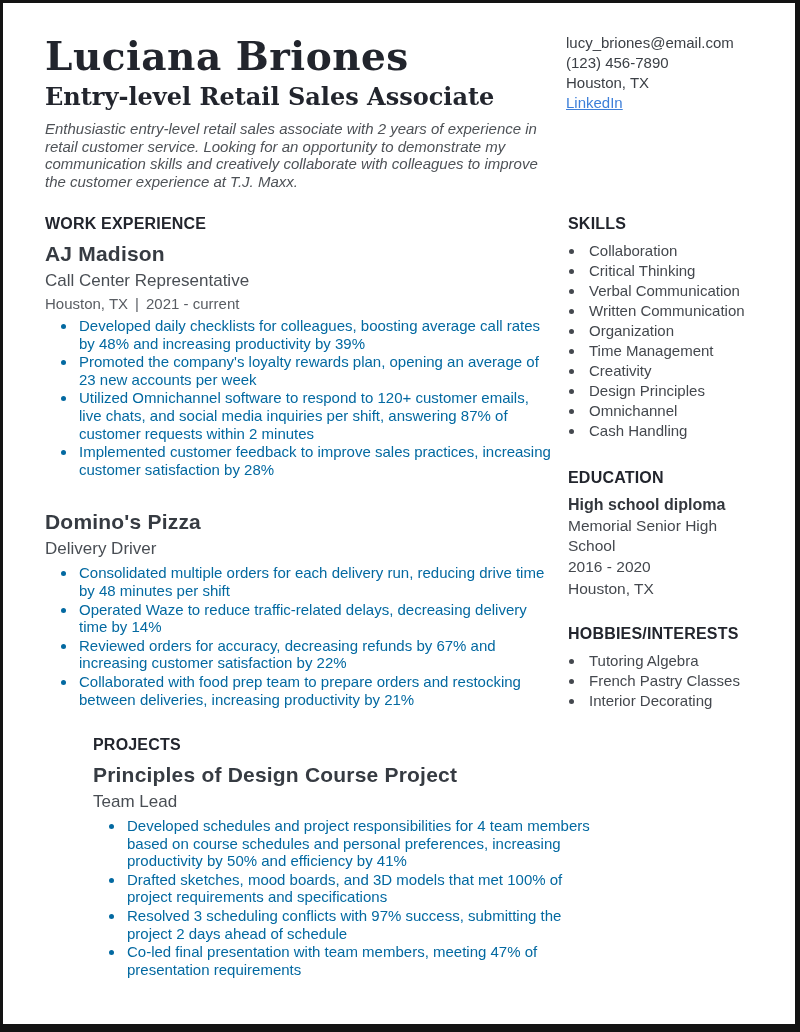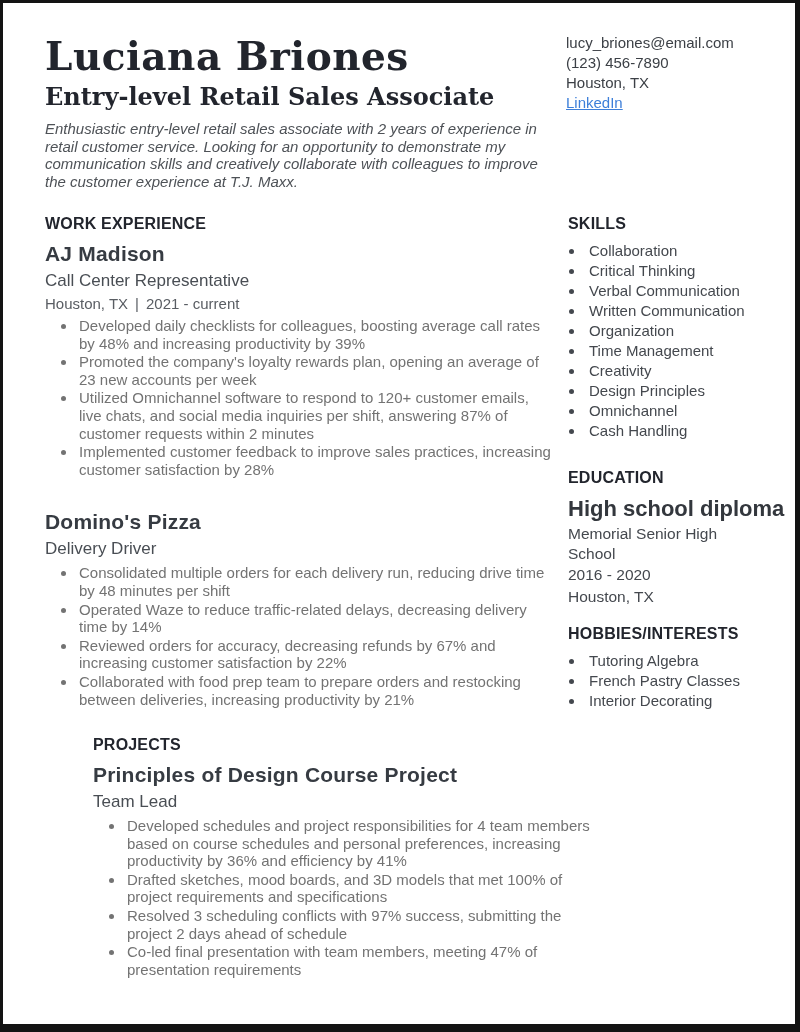--- a/index.html
+++ b/index.html
@@ -68,39 +68,39 @@
     margin-top: 9px;
     letter-spacing: 0.2px;
   }
   .role { font-size: 17px; color: #494e54; margin-top: 5px; }
   .meta { font-size: 15px; color: #595d63; margin-top: 4px; }
   .meta .sep { margin: 0 7px; }
   ul.bullets { list-style: disc; padding-left: 32px; margin-top: 5px; }
   ul.bullets li {
     font-size: 15px;
     line-height: 17.6px;
-    color: #737373;
+    color: #0369a1;
     padding-left: 2px;
     margin-bottom: 1px;
   }
   .job + .job { margin-top: 32px; }
 
   
   .right-col-section { position: absolute; left: 565px; width: 222px; }
   .skills { top: 212px; }
   .education { top: 466px; }
   .hobbies { top: 622px; }
   ul.side-list { list-style: disc; padding-left: 17px; margin-top: 8px; }
   ul.side-list li {
     font-size: 15px;
     line-height: 20px;
     color: #44484e;
     padding-left: 4px;
   }
-  .degree { font-size: 22px; font-weight: 700; color: #33373d; margin-top: 9px; }
+  .degree { font-size: 16px; font-weight: 700; color: #33373d; margin-top: 9px; }
   .edu-line { font-size: 15.5px; line-height: 19.5px; color: #44484e; margin-top: 2px; }
   .edu-line.school { width: 180px; }
 </style>
 </head>
 <body>
 
 <div class="page">
 
   <div class="name-block">
     <div class="name">Luciana Briones</div>
@@ -143,21 +143,21 @@
       </ul>
     </div>
   </div>
 
   <div class="left-col-section projects">
     <div class="section-heading">PROJECTS</div>
     <div class="job">
       <div class="company">Principles of Design Course Project</div>
       <div class="role">Team Lead</div>
       <ul class="bullets">
-        <li>Developed schedules and project responsibilities for 4 team members based on course schedules and personal preferences, increasing productivity by 36% and efficiency by 41%</li>
+        <li>Developed schedules and project responsibilities for 4 team members based on course schedules and personal preferences, increasing productivity by 50% and efficiency by 41%</li>
         <li>Drafted sketches, mood boards, and 3D models that met 100% of project requirements and specifications</li>
         <li>Resolved 3 scheduling conflicts with 97% success, submitting the project 2 days ahead of schedule</li>
         <li>Co-led final presentation with team members, meeting 47% of presentation requirements</li>
       </ul>
     </div>
   </div>
 
   <div class="right-col-section skills">
     <div class="section-heading">SKILLS</div>
     <ul class="side-list">

